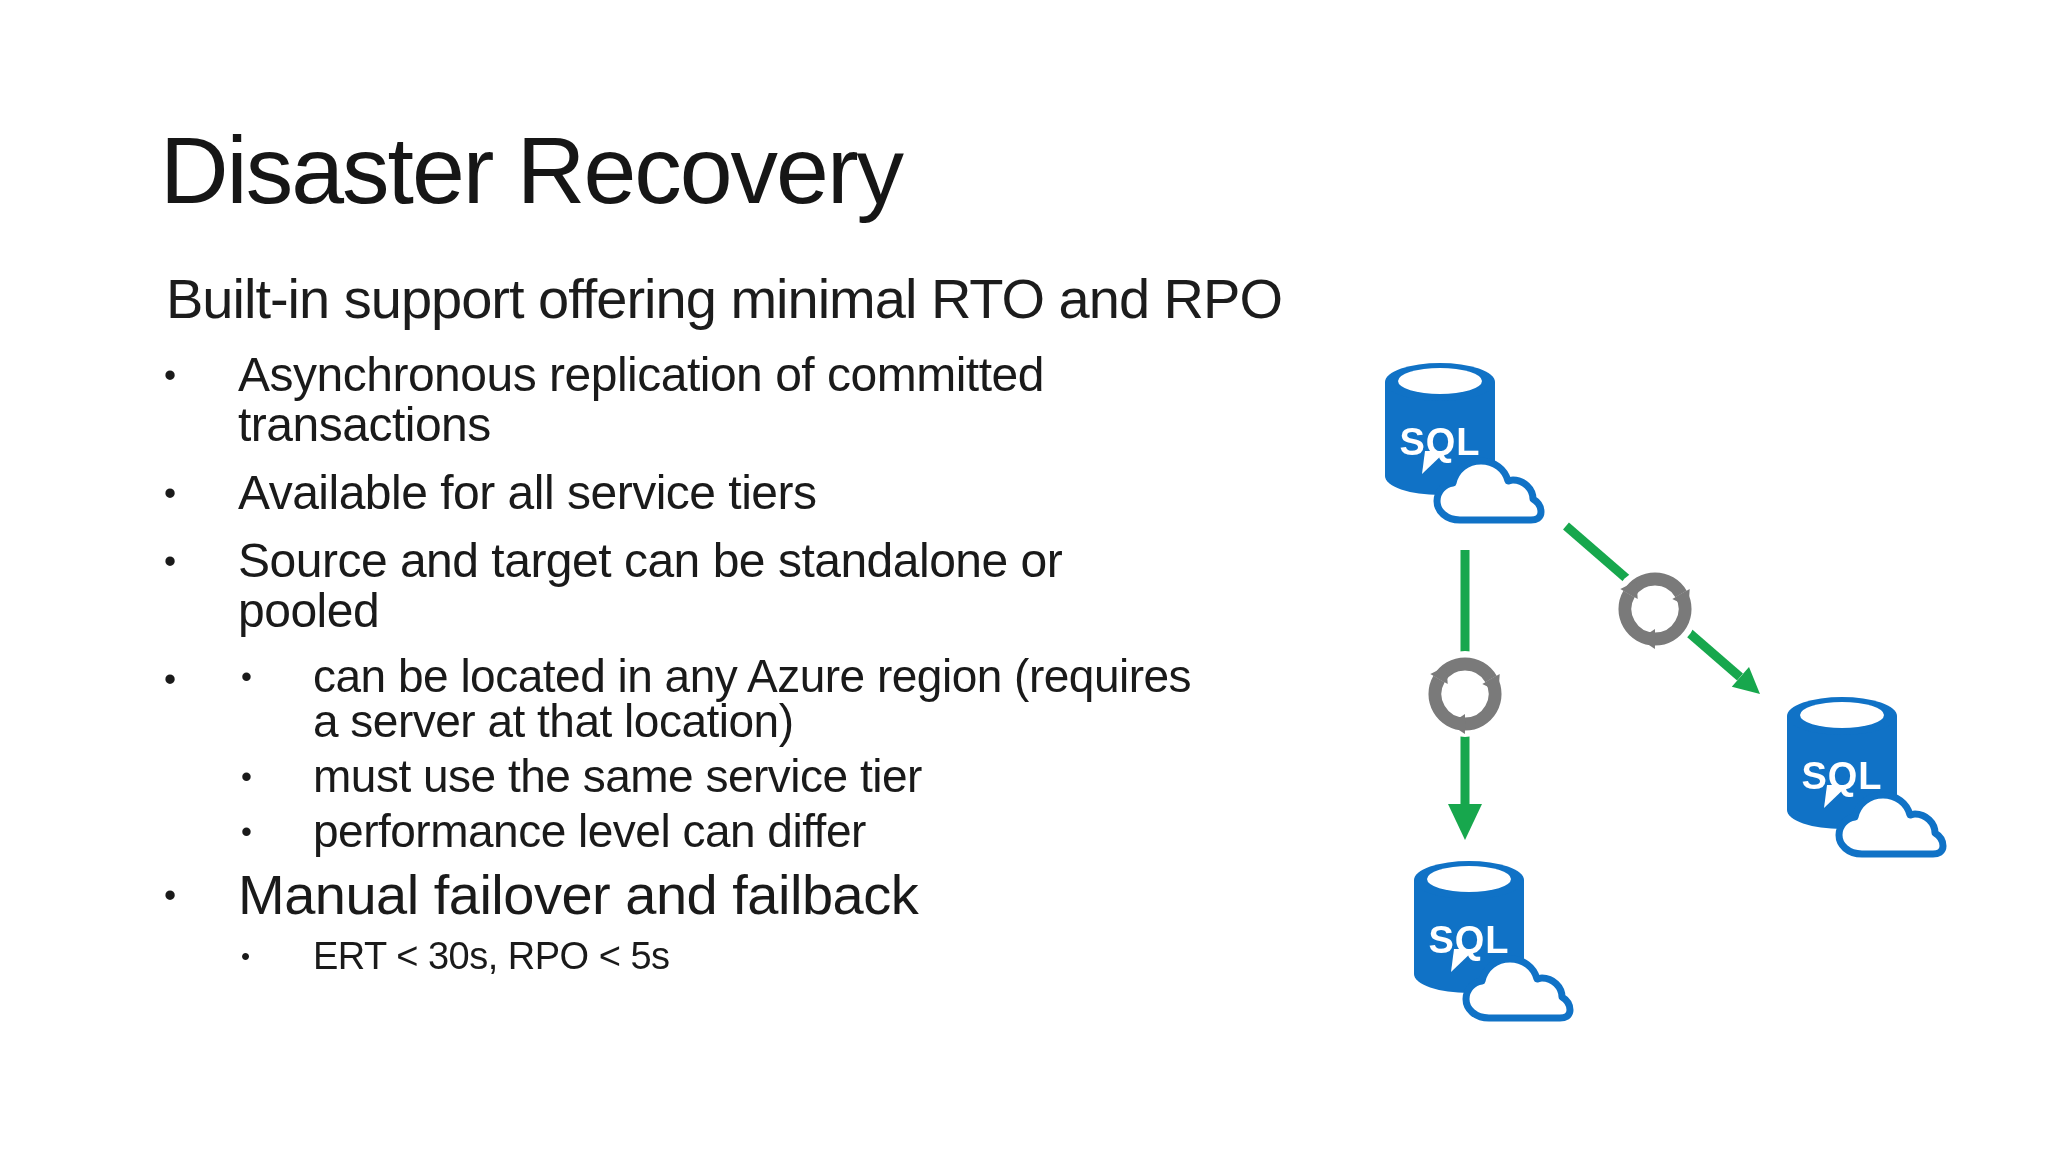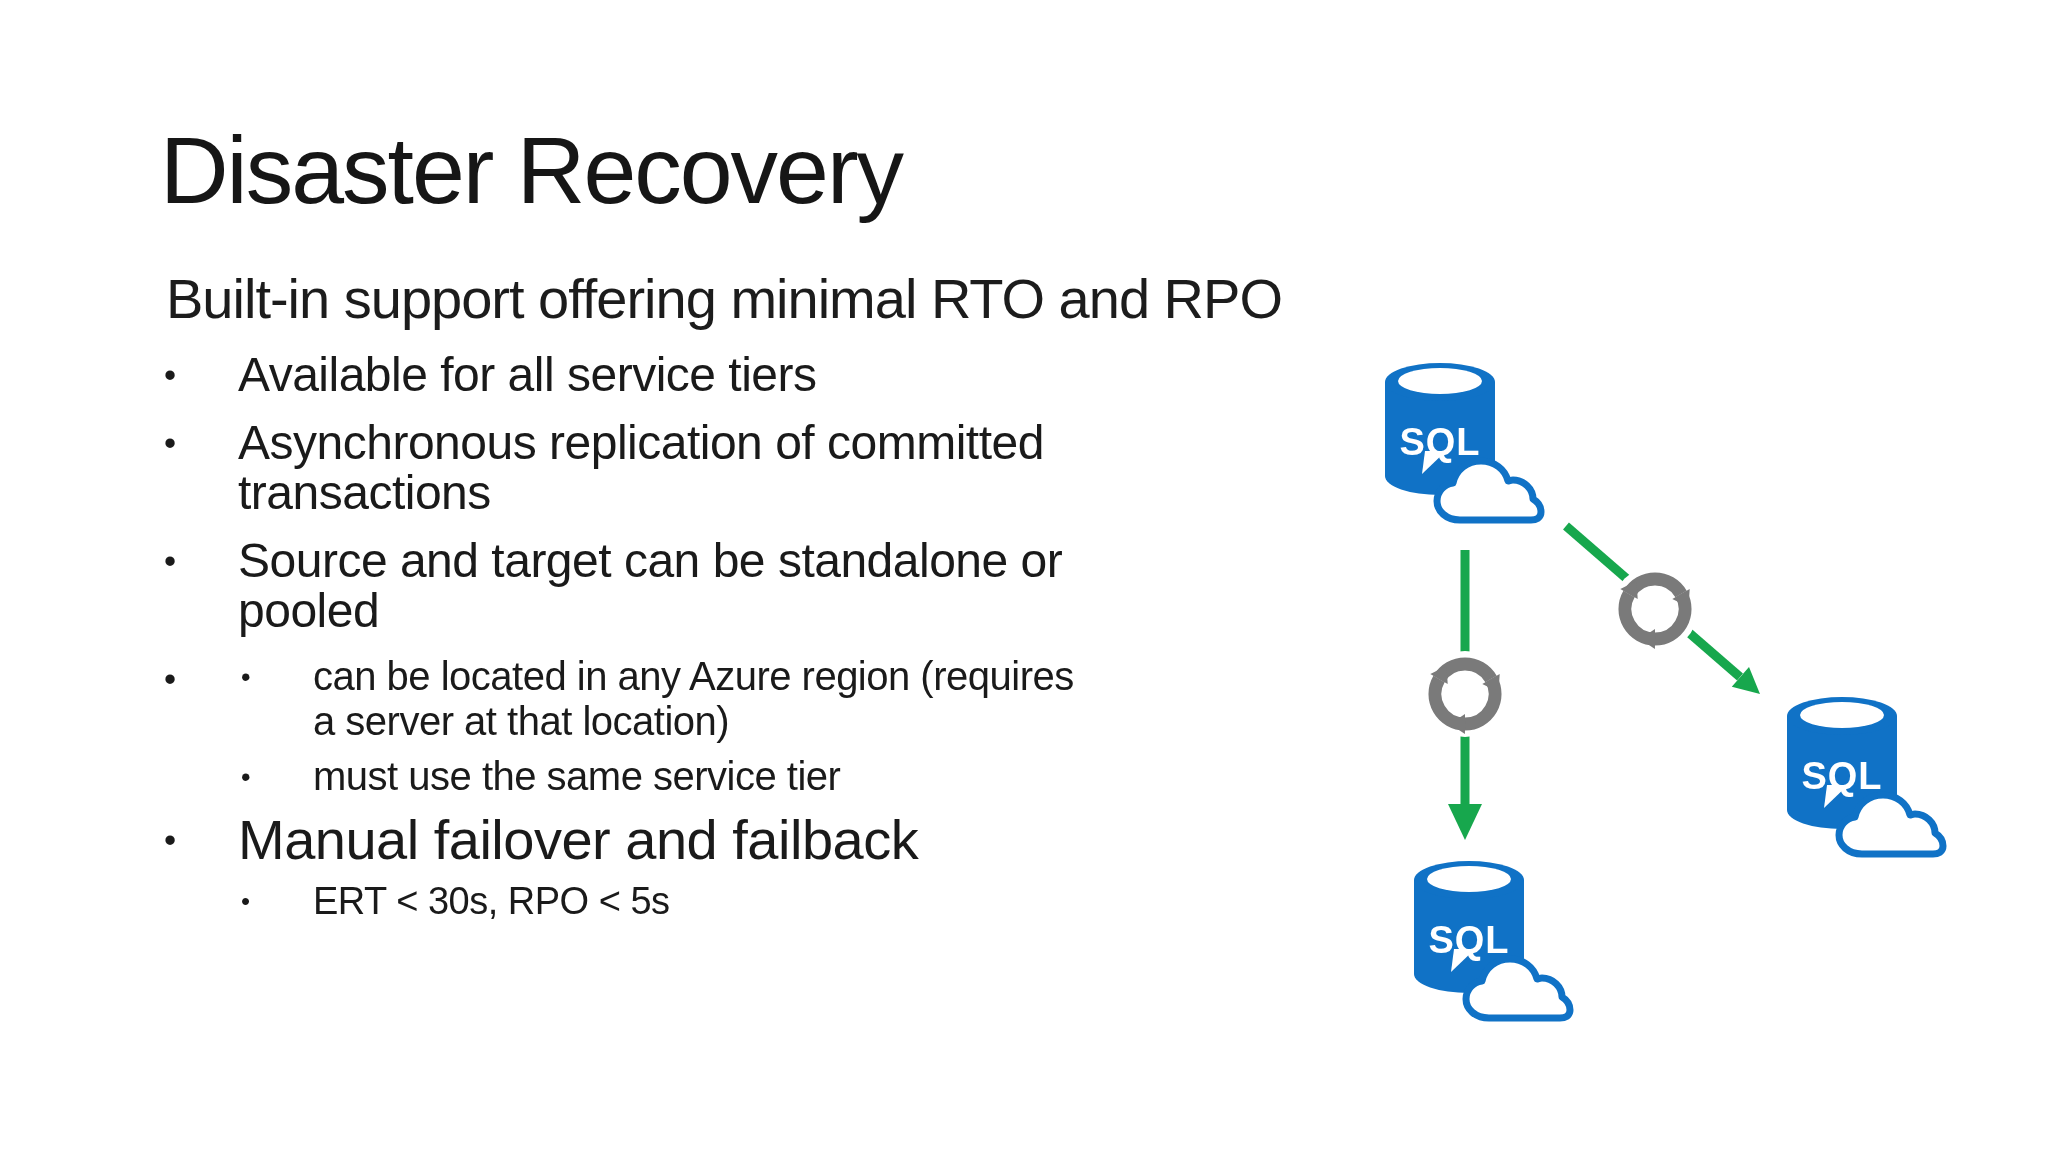--- a/index.html
+++ b/index.html
@@ -39,21 +39,21 @@
     position:absolute;left:4px;top:0;
     font-size:0.72em;line-height:50px;
   }
   li.b1.large{font-size:56px;line-height:62px;}
   li.b1.large::before{line-height:62px;font-size:0.62em;}
   ul.l2{
     list-style:none;margin:8px 0 -8px 0;padding:0;
   }
   li.b2{
     position:relative;
-    font-size:40px;line-height:45px;letter-spacing:-0.5px;
+    font-size:46px;line-height:45px;letter-spacing:-0.5px;
     padding-left:75px;margin:0 0 10px 0;
   }
   li.b2 > span{white-space:pre-line;}
   li.b2::before{
     content:"\2022";
     position:absolute;left:3px;top:0;
     font-size:0.68em;line-height:45px;
   }
   li.b1.large li.b2{font-size:38px;letter-spacing:-0.5px;}
 
@@ -70,38 +70,41 @@
 <body>
 
 <main class="slide">
 
   <h1 class="title">Disaster Recovery</h1>
 
   <p class="subtitle">Built-in support offering minimal RTO and RPO</p>
 
   <ul class="l1">
     <li class="b1">
-      <span>Available for all service tiers</span>
+      <span>Asynchronous replication of committed
+transactions</span>
     </li>
     <li class="b1">
-      <span>Asynchronous replication of committed
-transactions</span>
+      <span>Available for all service tiers</span>
     </li>
     <li class="b1">
       <span>Source and target can be standalone or
 pooled</span>
     </li>
     <li class="b1">
       <ul class="l2">
         <li class="b2">
           <span>can be located in any Azure region (requires
 a server at that location)</span>
         </li>
         <li class="b2">
           <span>must use the same service tier</span>
+        </li>
+        <li class="b2">
+          <span>performance level can differ</span>
         </li>
       </ul>
     </li>
     <li class="b1 large">
       <span>Manual failover and failback</span>
       <ul class="l2">
         <li class="b2">
           <span>ERT &lt; 30s, RPO &lt; 5s</span>
         </li>
       </ul>

